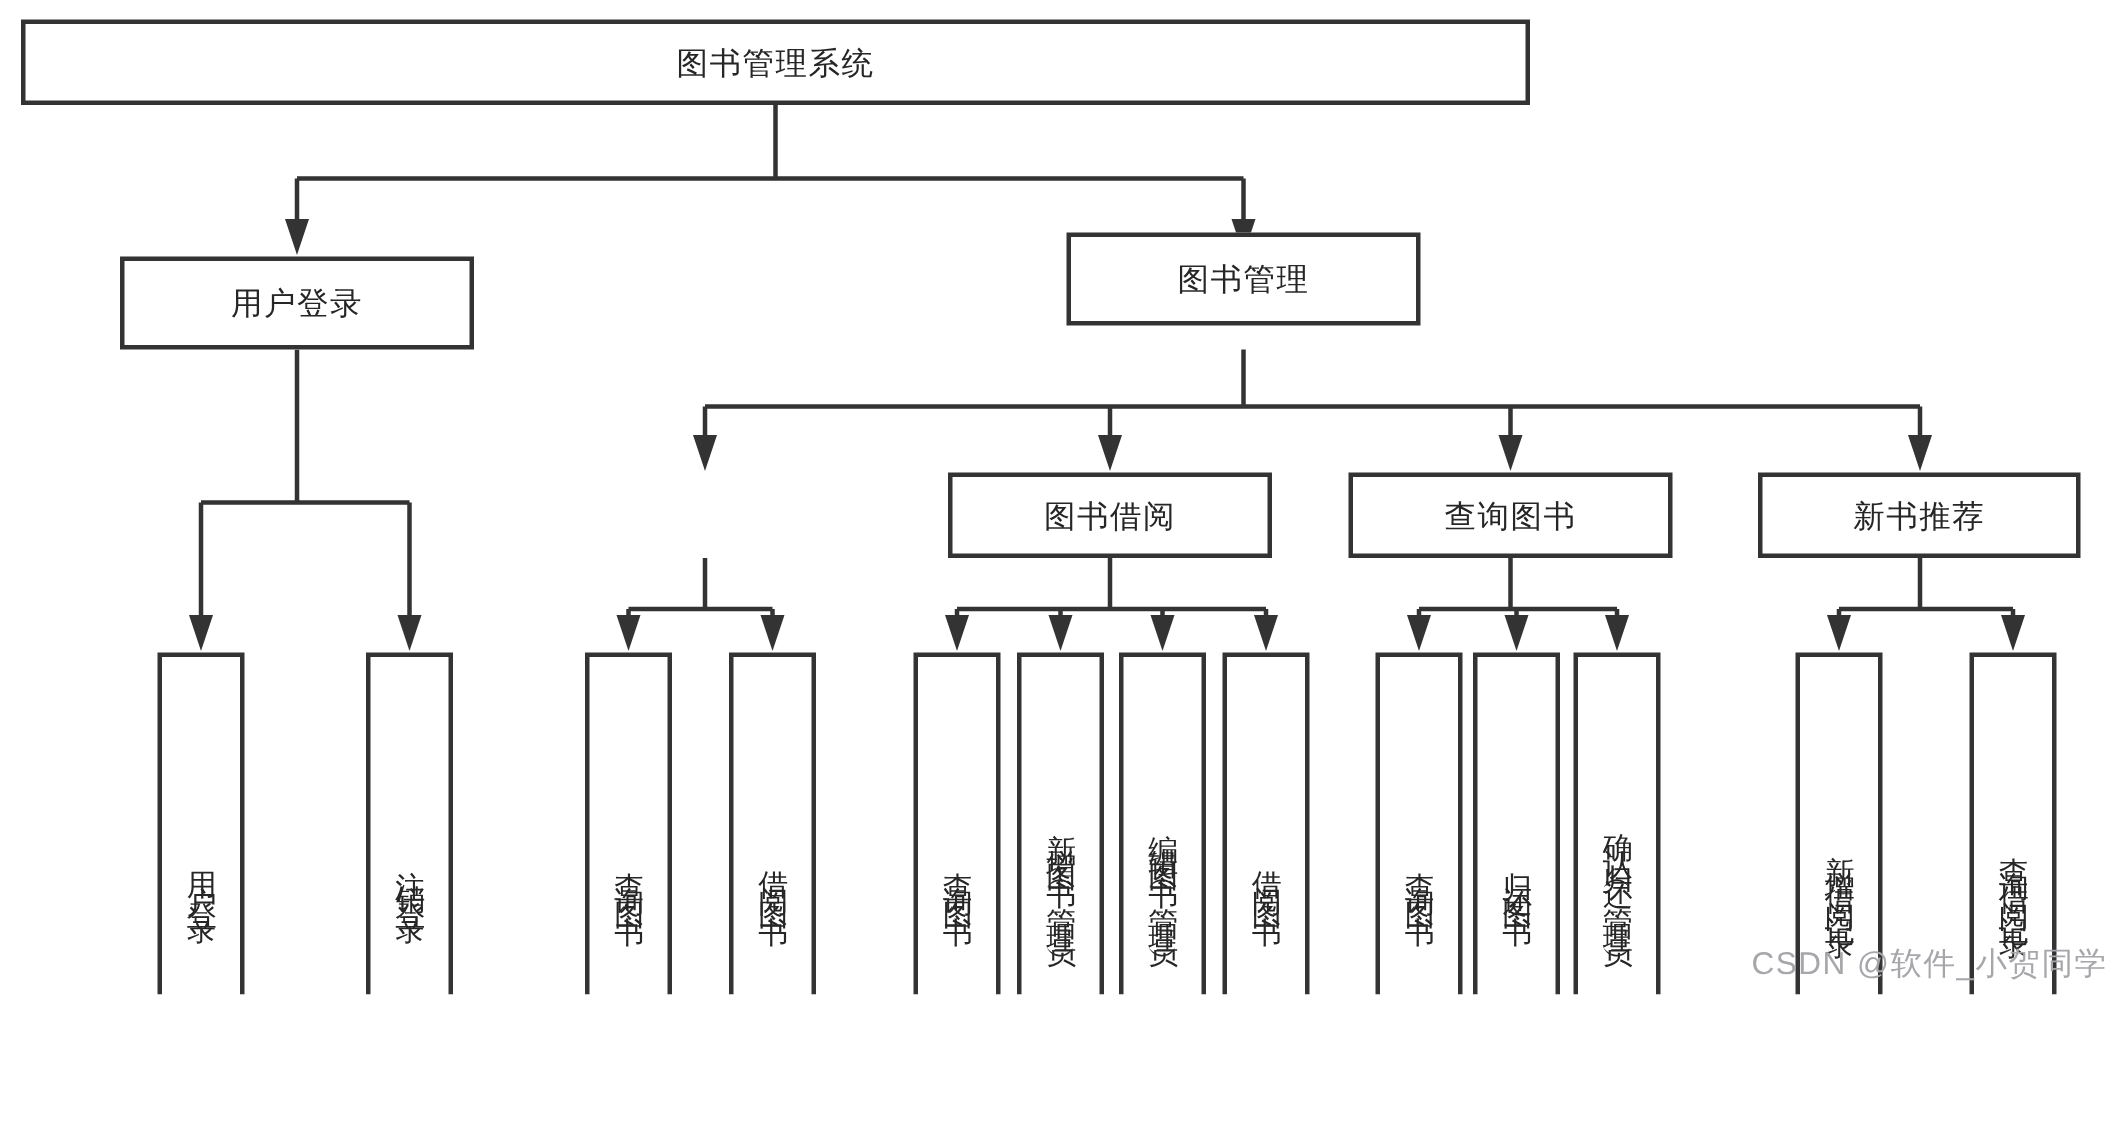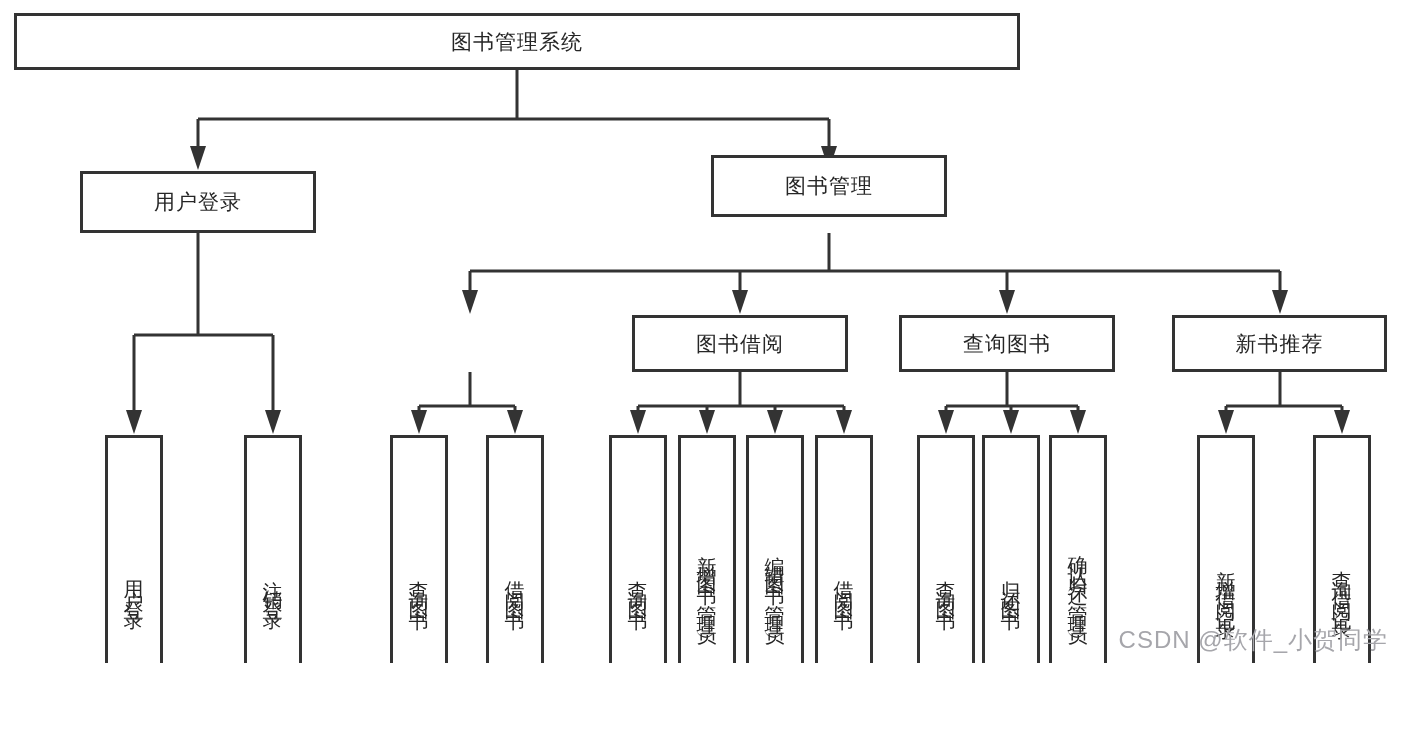--- a/index.html
+++ b/index.html
@@ -35,23 +35,23 @@
   .leaf{width:58px;top:435px;height:300px;font-size:20px;}
   .leaf .vtext{
     writing-mode:vertical-rl;
     text-orientation:mixed;
     letter-spacing:10px;
     line-height:1;
     white-space:nowrap;
   }
   .watermark{
     position:absolute;
-    right:17px;bottom:7px;
+    right:0;bottom:7px;
     color:var(--watermark);
-    font-size:24px;
+    font-size:21px;
     letter-spacing:1px;
     pointer-events:none;
   }
 </style>
 </head>
 <body>
 
 <div class="canvas">
 
   <svg class="connectors" viewBox="0 0 1405 747" xmlns="http://www.w3.org/2000/svg" aria-hidden="true">

